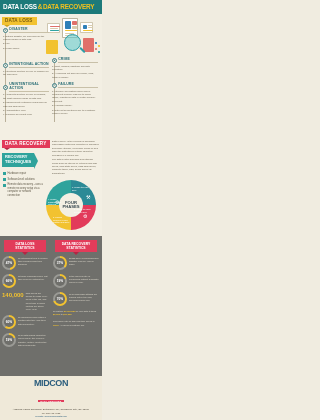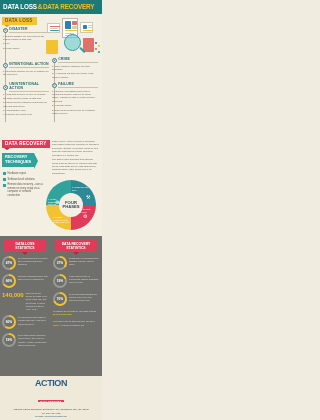--- a/index.html
+++ b/index.html
@@ -362,20 +362,20 @@
       <div class="futurebox" style="margin-bottom:4px;">
         <span>To restore </span><span class="hl">20 records</span><span> of your data it takes </span><span class="hl">$1,001</span><span> to </span><span class="hl">$17,300</span><span>.</span>
       </div>
       <div class="futurebox">
         <span>The failure rate of disk and tape drives is </span><span class="hl">100%</span><span>. All drives eventually fail.</span>
       </div>
     </div>
   </div>
 
   <div class="footer">
-    <div class="logo">ACTION</div>
+    <div class="logo">MIDCON</div>
     <div class="logosub">DATA SERVICES</div>
     <div class="faddr">Address: 13651 Broadway Extension Hwy, Oklahoma City, OK 73114</div>
     <div class="ftel">Tel: 888-912-6032</div>
     <div class="fweb">Website: www.midcondata.com</div>
   </div>
 
 </div>
 
 </body></html>

